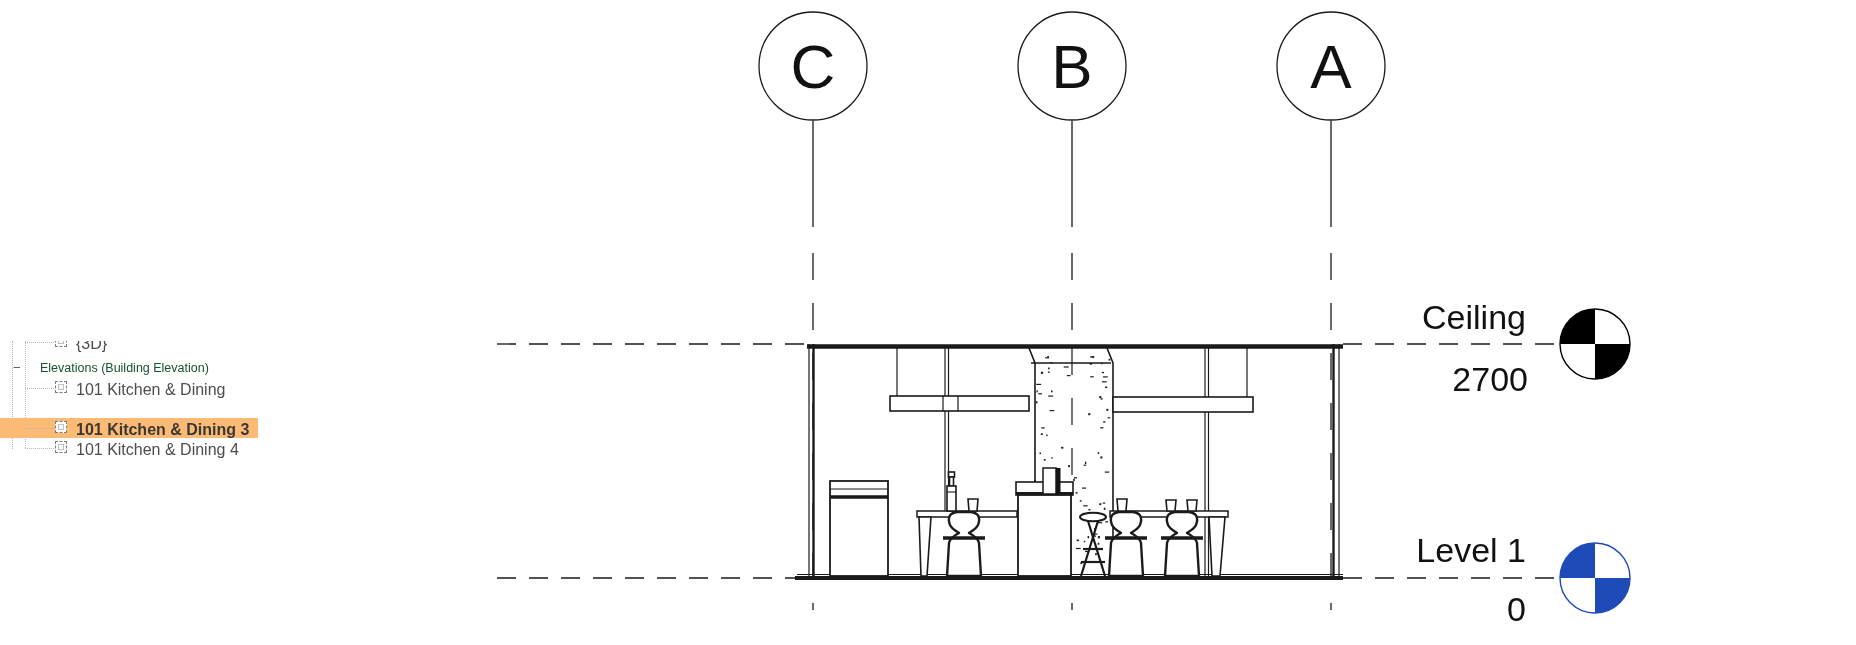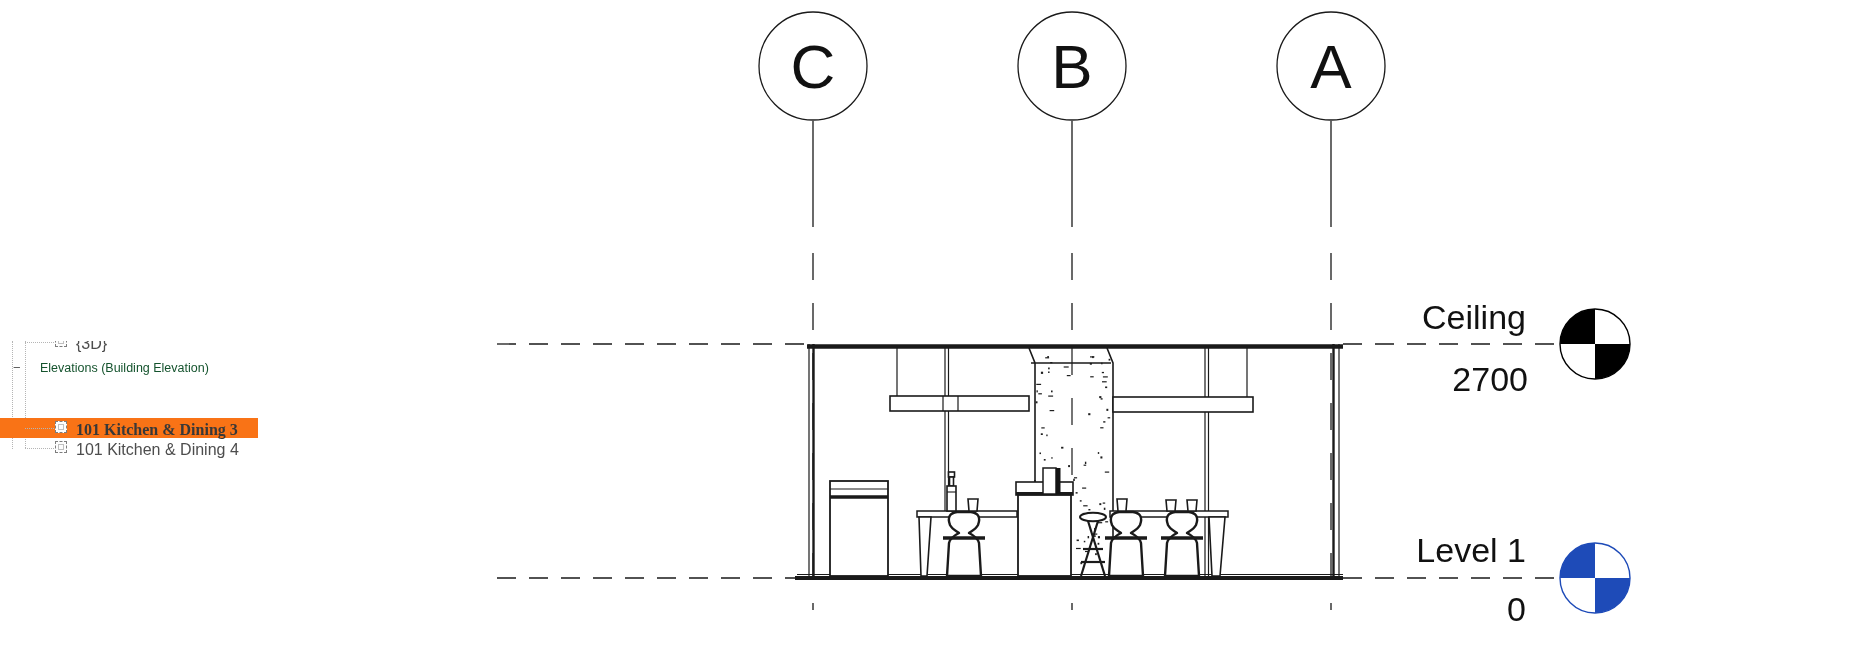--- a/index.html
+++ b/index.html
@@ -8,21 +8,21 @@
   
   .browser{position:absolute;left:0;top:341px;width:266px;height:118px;overflow:hidden;}
   .trunk{position:absolute;width:0;border-left:1px dotted #b5b5b5;}
   .row{position:absolute;left:0;width:258px;height:20px;}
   .row .stub{position:absolute;left:25px;top:10px;width:29px;border-top:1px dotted #b5b5b5;}
   .view-icon{position:absolute;left:55px;top:3px;width:12px;height:12px;
              border:1px dashed #7d7d7d;box-sizing:border-box;background:#fdfdfd;}
   .view-icon::after{content:"";position:absolute;left:2px;top:2px;right:2px;bottom:2px;
              border:1px solid #c0c0c0;}
   .lbl{position:absolute;left:76px;top:3px;font-size:16px;color:#4d4d4d;white-space:nowrap;}
-  .row.sel{background:#f97316;font-family:Liberation Serif, serif;}
+  .row.sel{background:#fdba74;}
   .row.sel .lbl{font-weight:bold;color:#383838;}
   .minus{position:absolute;left:13px;top:2px;font-size:13px;color:#555;cursor:default;}
   .cat-lbl{position:absolute;left:40px;top:3px;font-size:12.5px;color:#14532d;white-space:nowrap;}
   
   svg{position:absolute;left:0;top:0;}
   .grid-letter{font-family:"Liberation Sans",sans-serif;font-size:62px;fill:#111;text-anchor:middle;}
   .lvl-txt{font-family:"Liberation Sans",sans-serif;font-size:34px;fill:#111;text-anchor:end;}
 </style>
 </head>
 <body>
@@ -37,20 +37,25 @@
       <span class="stub"></span>
       <span class="view-icon"></span>
       <span class="lbl">{3D}</span>
     </div>
 
     <div class="row" style="top:17px">
       <span class="minus">−</span>
       <span class="cat-lbl">Elevations (Building Elevation)</span>
     </div>
 
+    <div class="row" style="top:37px">
+      <span class="stub"></span>
+      <span class="view-icon"></span>
+      <span class="lbl">101 Kitchen &amp; Dining</span>
+    </div>
     <div class="row sel" style="top:77px">
       <span class="stub"></span>
       <span class="view-icon"></span>
       <span class="lbl">101 Kitchen &amp; Dining 3</span>
     </div>
     <div class="row" style="top:97px">
       <span class="stub"></span>
       <span class="view-icon"></span>
       <span class="lbl">101 Kitchen &amp; Dining 4</span>
     </div>

